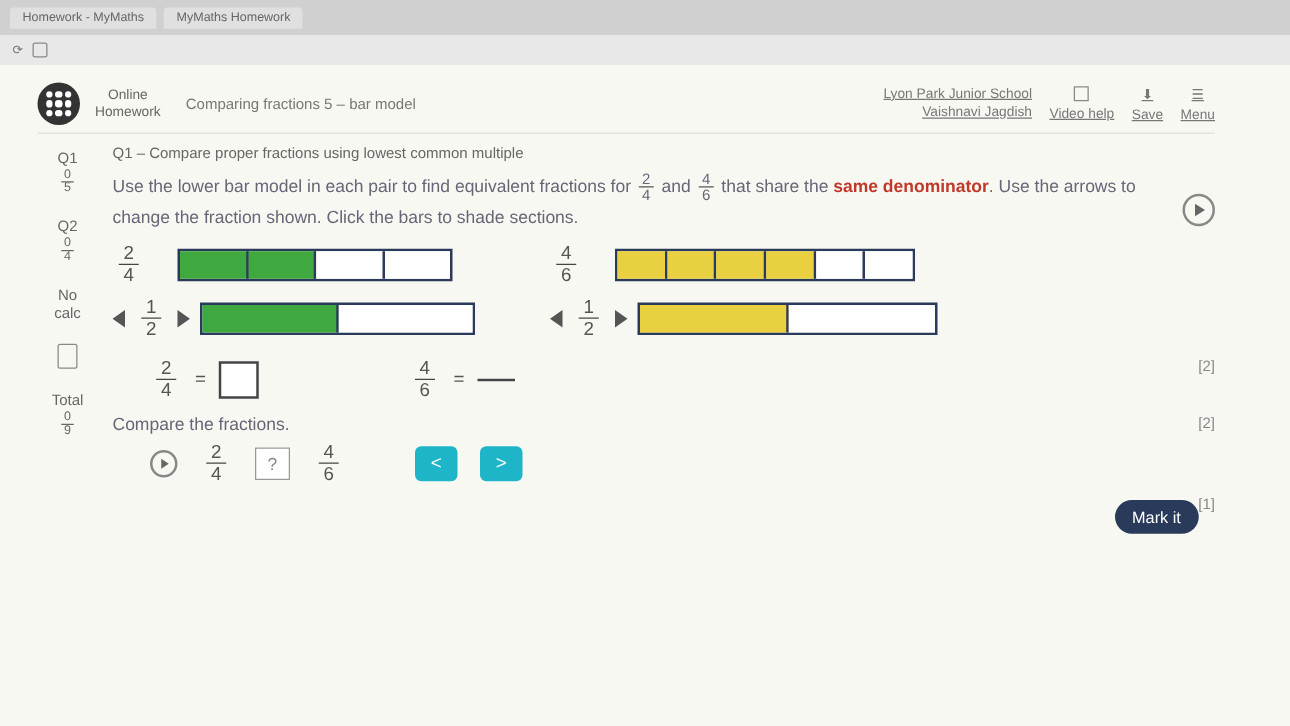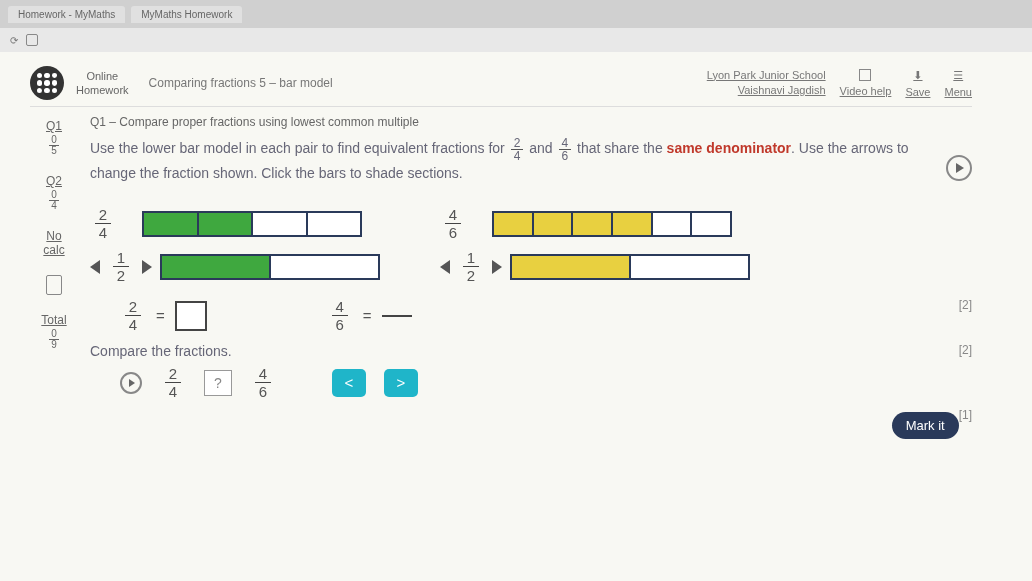--- a/index.html
+++ b/index.html
@@ -14,28 +14,28 @@
 .logo { width: 34px; height: 34px; background: #333; border-radius: 50%; display: grid; grid-template-columns: repeat(3,1fr); grid-template-rows: repeat(3,1fr); padding: 7px; gap: 2px; }
 .logo span { background: #fff; border-radius: 50%; }
 .hdr-title { font-size: 11px; color: #666; line-height: 1.3; text-align: center; }
 .hdr-sub { font-size: 12px; color: #777; margin-left: 8px; }
 .hdr-right { margin-left: auto; display: flex; align-items: center; gap: 14px; font-size: 11px; color: #777; text-decoration: underline; }
 .hdr-school { text-align: right; line-height: 1.4; }
 .hdr-link { display: flex; align-items: center; gap: 4px; cursor: pointer; flex-direction: column; }
 .icon-box { width: 12px; height: 12px; border: 1px solid #888; }
 .content { display: flex; gap: 12px; padding-top: 8px; }
 .sidebar { width: 48px; display: flex; flex-direction: column; gap: 18px; align-items: center; padding-top: 4px; }
-.side-item { text-align: center; font-size: 12px; color: #666; cursor: pointer; text-decoration: underline; }
+.side-item { text-align: center; font-size: 12px; color: #666; cursor: pointer; }
 .side-frac { font-size: 10px; line-height: 1; margin-top: 2px; }
 .side-frac .num { border-bottom: 1px solid #666; padding: 0 2px; display: inline-block; }
 .side-frac .den { padding: 0 2px; display: inline-block; }
 .calc-icon { width: 16px; height: 20px; border: 1px solid #888; border-radius: 2px; margin: 0 auto; }
 .main { flex: 1; }
 .q-title { font-size: 12px; color: #666; margin-bottom: 8px; }
-.instruction { font-size: 14px; color: #667; line-height: 1.6; margin-bottom: 22px; padding-right: 40px; position: relative; }
+.instruction { font-size: 14px; color: #667; line-height: 1.6; margin-bottom: 10px; padding-right: 40px; position: relative; }
 .red { color: #c0392b; font-weight: bold; }
 .play-btn { width: 26px; height: 26px; border: 2px solid #888; border-radius: 50%; display: inline-flex; align-items: center; justify-content: center; cursor: pointer; position: absolute; right: 0; top: 18px; }
 .play-btn::after { content: ''; border-left: 8px solid #666; border-top: 5px solid transparent; border-bottom: 5px solid transparent; margin-left: 2px; }
 .inline-frac { display: inline-flex; flex-direction: column; align-items: center; font-size: 12px; line-height: 1; vertical-align: middle; margin: 0 2px; }
 .inline-frac .n { border-bottom: 1px solid #555; padding: 0 3px; }
 .inline-frac .d { padding: 0 3px; }
 .bar-row { display: flex; gap: 60px; align-items: flex-start; margin-bottom: 14px; }
 .bar-group { display: flex; flex-direction: column; gap: 8px; }
 .bar-line { display: flex; align-items: center; gap: 8px; }
 .frac-display { display: flex; flex-direction: column; align-items: center; font-size: 15px; line-height: 1; width: 26px; }

